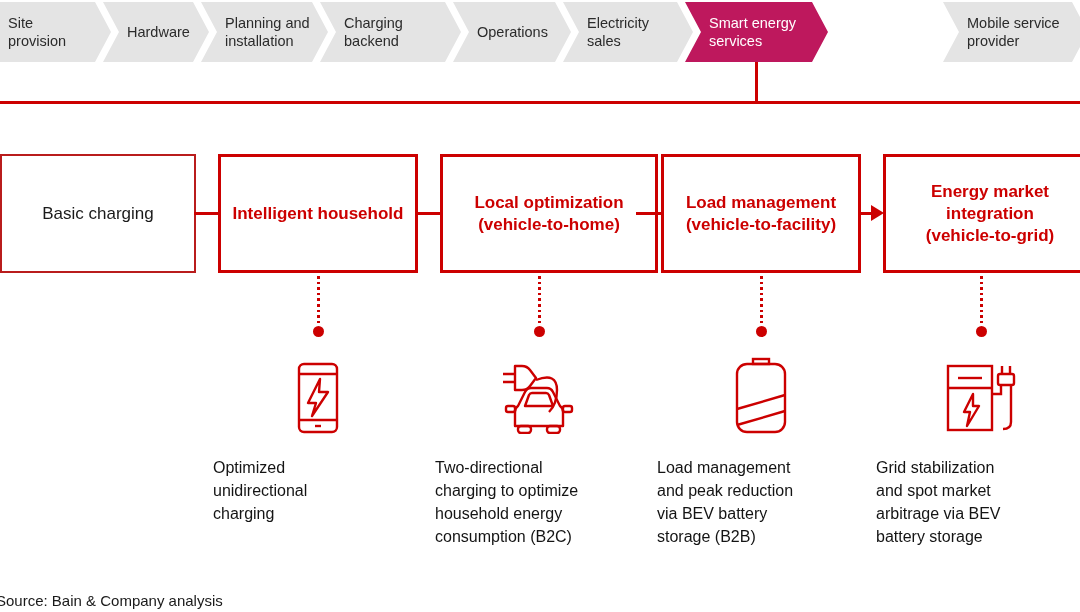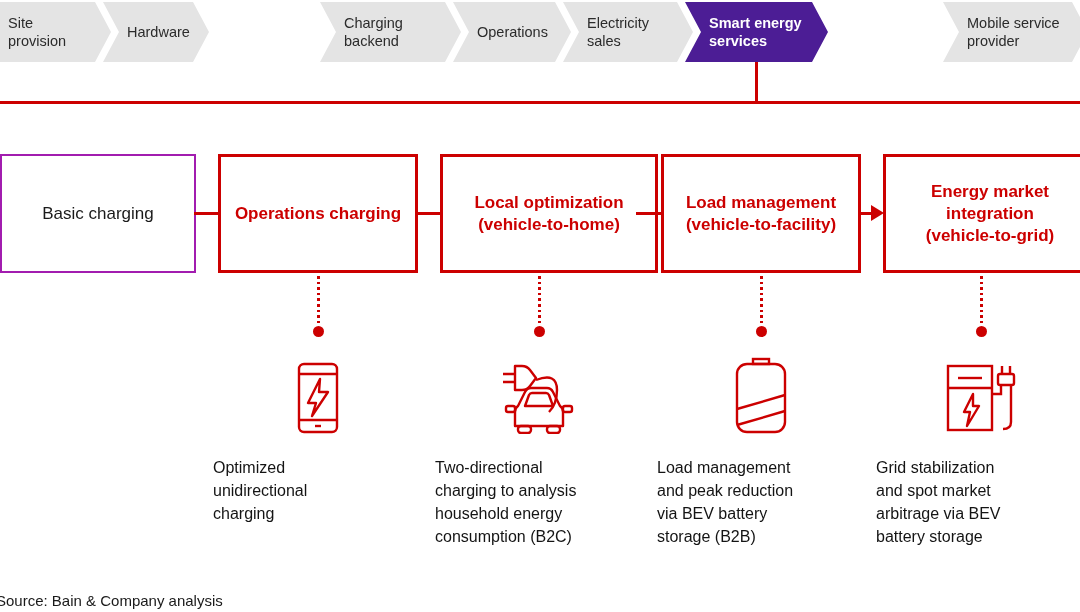--- a/index.html
+++ b/index.html
@@ -8,30 +8,30 @@
 
   
   .chain{position:absolute;top:2px;left:0;width:1090px;height:60px;}
   .chev{position:absolute;top:0;height:60px;background:#e4e4e4;color:#2b2b2b;
         display:flex;align-items:center;box-sizing:border-box;
         font-size:14.5px;line-height:18px;white-space:pre-line;
         padding-left:24px;padding-right:4px;
         clip-path:polygon(0 0, calc(100% - 16px) 0, 100% 50%, calc(100% - 16px) 100%, 0 100%, 16px 50%);}
   .chev.first{padding-left:8px;
         clip-path:polygon(0 0, calc(100% - 16px) 0, 100% 50%, calc(100% - 16px) 100%, 0 100%);}
-  .chev.active{background:#4c1d95;color:#ffffff;font-weight:bold;}
+  .chev.active{background:#be185d;color:#ffffff;}
 
   
   .vdrop{position:absolute;left:755px;top:62px;width:3px;height:40px;background:#cc0000;}
   .hline{position:absolute;left:0;top:101px;width:1080px;height:3px;background:#cc0000;}
 
   
   .fbox{position:absolute;top:154px;height:119px;box-sizing:border-box;background:#fff;
         display:flex;align-items:center;justify-content:center;text-align:center;white-space:pre-line;}
-  .fbox.gray{border:2px solid #a21caf;color:#1a1a1a;font-size:17px;}
+  .fbox.gray{border:2px solid #b91c1c;color:#1a1a1a;font-size:17px;}
   .fbox.red{border:3px solid #cc0000;color:#cc0000;font-weight:bold;font-size:17px;line-height:22px;}
 
   .conn{position:absolute;top:212px;height:3px;background:#cc0000;}
   .arrowhead{position:absolute;top:205px;width:0;height:0;
         border-top:8px solid transparent;border-bottom:8px solid transparent;border-left:13px solid #cc0000;}
 
   
   .dotline{position:absolute;top:276px;width:3px;height:49px;
         background:repeating-linear-gradient(to bottom,#cc0000 0 2.6px,transparent 2.6px 5.6px);}
   .enddot{position:absolute;top:326px;width:11px;height:11px;border-radius:50%;background:#cc0000;}
@@ -50,36 +50,38 @@
 </style>
 </head>
 <body>
 
 <div id="stage">
 
   <div class="chain">
     <div class="chev first" style="left:0;width:111px">Site
 provision</div>
     <div class="chev" style="left:103px;width:106px">Hardware</div>
+    <div class="chev" style="left:201px;width:127px">Planning and
+installation</div>
     <div class="chev" style="left:320px;width:141px">Charging
 backend</div>
     <div class="chev" style="left:453px;width:118px">Operations</div>
     <div class="chev" style="left:563px;width:130px">Electricity
 sales</div>
     <div class="chev active" style="left:685px;width:143px">Smart energy
 services</div>
     <div class="chev" style="left:943px;width:145px">Mobile service
 provider</div>
   </div>
 
   <div class="vdrop"></div>
   <div class="hline"></div>
 
   <div class="fbox gray" style="left:0;width:196px">Basic charging</div>
-  <div class="fbox red" style="left:218px;width:200px">Operations charging</div>
+  <div class="fbox red" style="left:218px;width:200px">Intelligent household</div>
   <div class="fbox red" style="left:440px;width:218px">Local optimization
 (vehicle-to-home)</div>
   <div class="fbox red" style="left:661px;width:200px">Load management
 (vehicle-to-facility)</div>
   <div class="fbox red" style="left:883px;width:214px">Energy market
 integration
 (vehicle-to-grid)</div>
 
   <div class="conn" style="left:194px;width:26px"></div>
   <div class="conn" style="left:416px;width:26px"></div>
@@ -139,21 +141,21 @@
       <rect class="ic" x="52" y="16" width="16" height="11" rx="2"></rect>
       <path class="ic" d="M55 27 V36 H46"></path>
       <path class="ic" d="M65 27 V64 q0 7 -8 7"></path>
     </svg>
   </div>
 
   <div class="desc" style="left:318px">Optimized
 unidirectional
 charging</div>
   <div class="desc" style="left:540px">Two-directional
-charging to analysis
+charging to optimize
 household energy
 consumption (B2C)</div>
   <div class="desc" style="left:762px">Load management
 and peak reduction
 via BEV battery
 storage (B2B)</div>
   <div class="desc" style="left:981px">Grid stabilization
 and spot market
 arbitrage via BEV
 battery storage</div>

